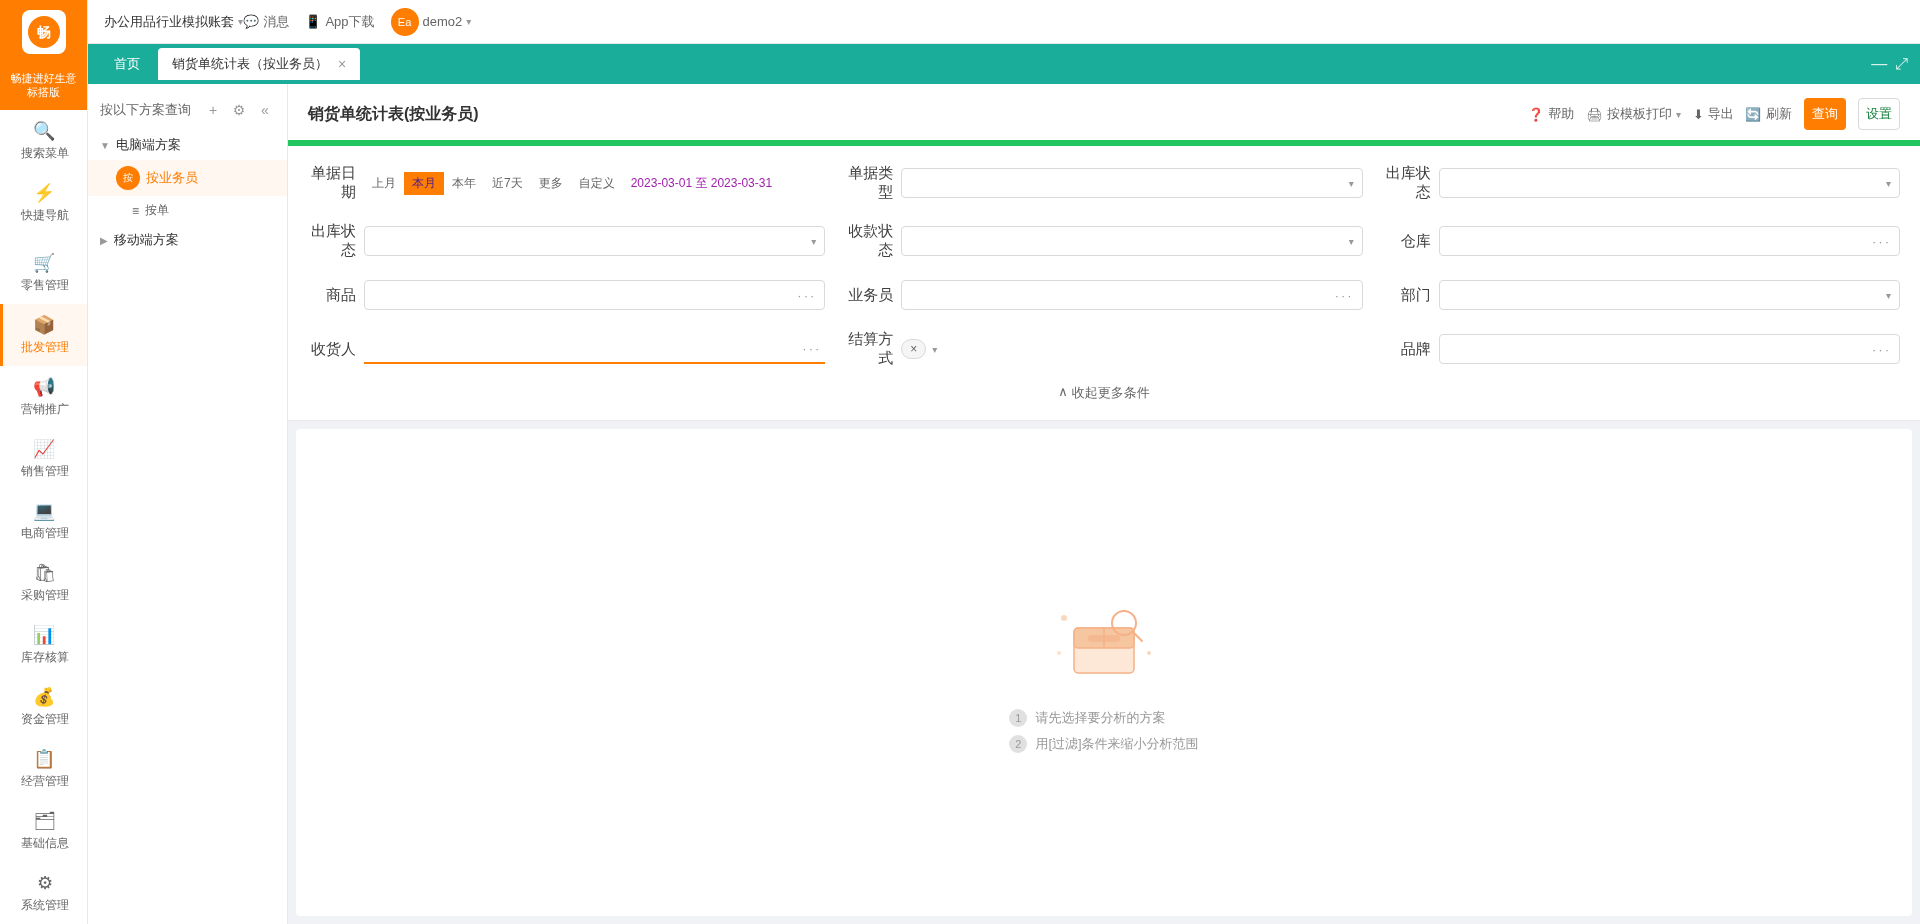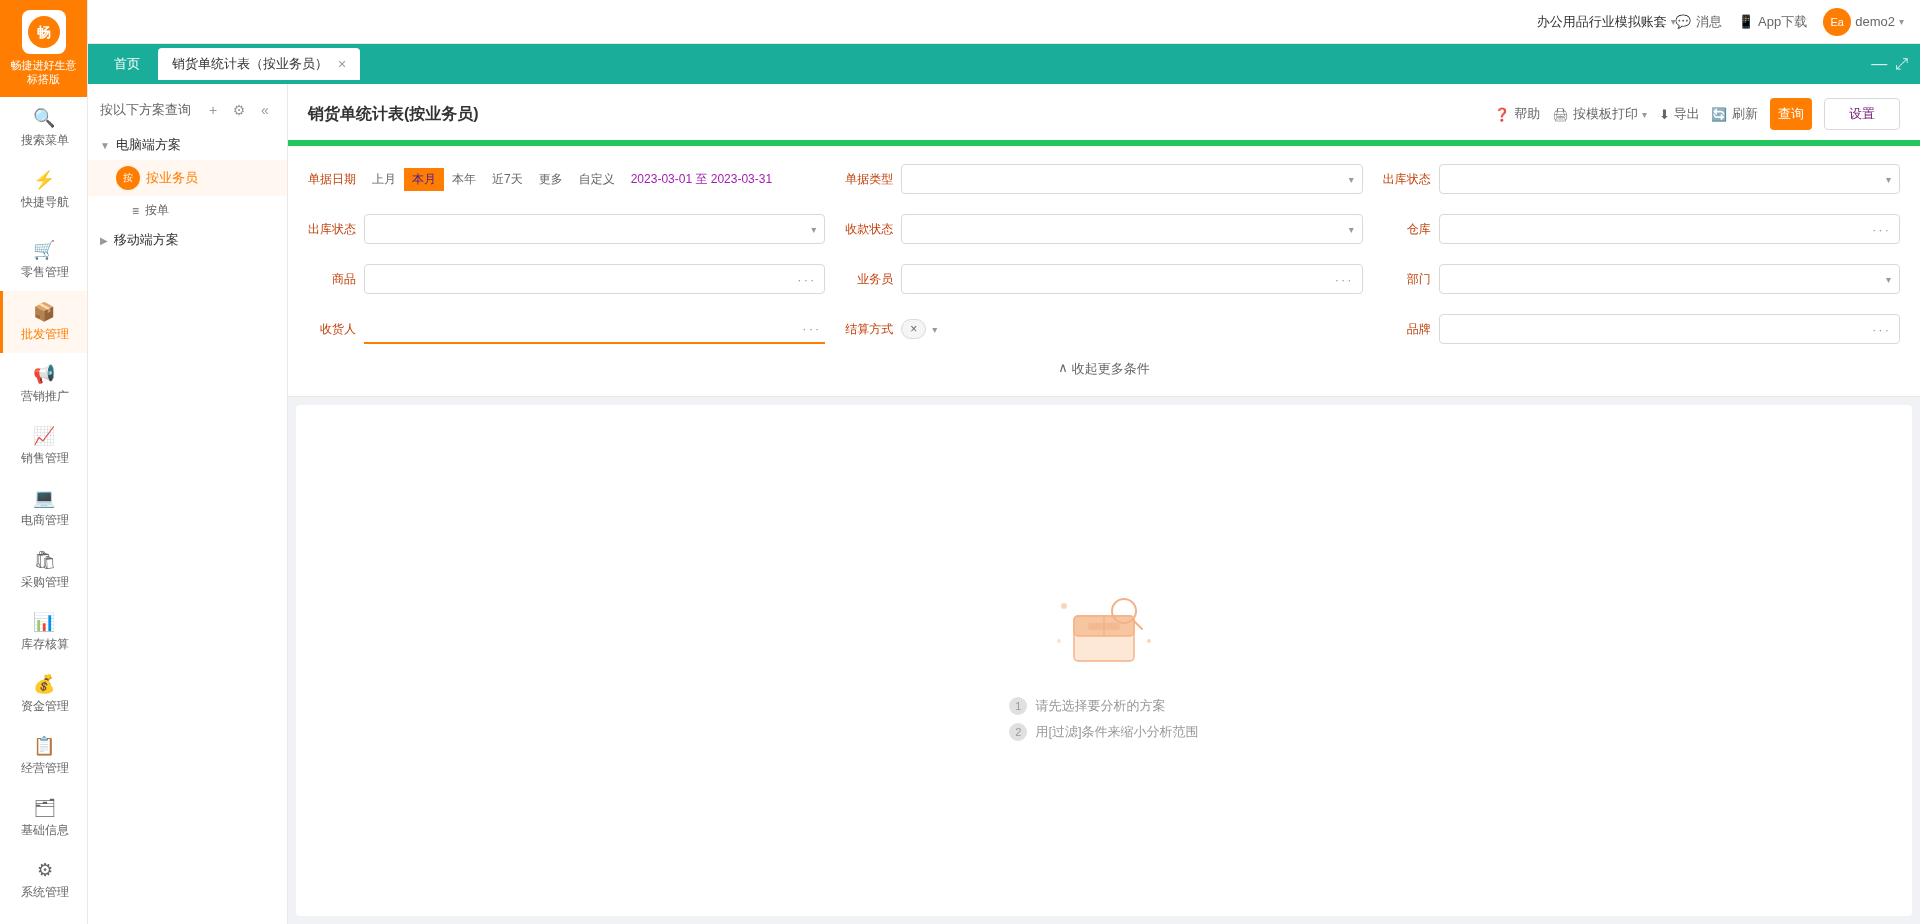--- a/index.html
+++ b/index.html
@@ -3,31 +3,31 @@
   <meta charset="utf-8">
   <style>
     * { box-sizing: border-box; margin: 0; padding: 0; }
     body { font-family: 'Microsoft YaHei', sans-serif; font-size: 13px; background: #f0f2f5; color: #333; display: flex; height: 924px; overflow: hidden; }
 
     
     .sidebar { width: 88px; background: #fff; display: flex; flex-direction: column; align-items: center; border-right: 1px solid #e8e8e8; height: 100%; overflow-y: auto; }
     .sidebar-logo { width: 100%; background: #ff7d00; display: flex; flex-direction: column; align-items: center; justify-content: center; padding: 10px 5px; }
     .sidebar-logo-icon { width: 44px; height: 44px; background: #fff; border-radius: 8px; display: flex; align-items: center; justify-content: center; margin-bottom: 4px; }
     .sidebar-logo-icon svg { width: 36px; height: 36px; }
-    .sidebar-logo-text { color: #fff; font-size: 11px; text-align: center; line-height: 1.3; }
+    .sidebar-logo-text { color: #fff; font-size: 11px; text-align: center; line-height: 1.3; margin-top: 13px; }
     .sidebar-nav-item { width: 100%; display: flex; flex-direction: column; align-items: center; padding: 10px 4px; cursor: pointer; color: #666; font-size: 12px; border-left: 3px solid transparent; }
     .sidebar-nav-item.active { color: #ff7d00; border-left-color: #ff7d00; background: #fff7f0; }
     .sidebar-nav-item .nav-icon { font-size: 18px; margin-bottom: 3px; }
     .sidebar-divider { width: 60%; height: 1px; background: #e8e8e8; margin: 4px 0; }
 
     
     .main { flex: 1; display: flex; flex-direction: column; overflow: hidden; }
 
     
-    .top-header { height: 44px; background: #fff; display: flex; align-items: center; padding: 0 16px; border-bottom: 1px solid #e8e8e8; justify-content: flex-end; }
+    .top-header { height: 44px; background: #fff; display: flex; align-items: center; padding: 0 16px; border-bottom: 1px solid #e8e8e8; justify-content: flex-start; }
     .top-header-left { display: flex; align-items: center; gap: 8px; font-size: 13px; color: #333; }
     .top-header-right { display: flex; align-items: center; gap: 16px; font-size: 13px; color: #666; }
     .top-header-right-item { display: flex; align-items: center; gap: 4px; cursor: pointer; }
     .dropdown-arrow { font-size: 10px; color: #999; }
     .avatar { width: 28px; height: 28px; border-radius: 50%; background: #ff7d00; color: #fff; display: flex; align-items: center; justify-content: center; font-size: 11px; }
 
     
     .tab-bar { height: 40px; background: #1aad9a; display: flex; align-items: center; padding: 16px 12px; gap: 4px; }
     .tab { height: 32px; padding: 0 14px; display: flex; align-items: center; gap: 6px; border-radius: 4px 4px 0 0; cursor: pointer; font-size: 13px; color: rgba(255,255,255,0.85); }
     .tab.active { background: #fff; color: #333; border-radius: 4px 4px 0 0; }
@@ -54,42 +54,42 @@
 
     
     .right-panel { flex: 1; display: flex; flex-direction: column; overflow: hidden; background: #f0f2f5; }
 
     
     .page-header { background: #fff; padding: 14px 20px 10px; display: flex; align-items: center; justify-content: space-between; border-bottom: 6px solid #22c55e; }
     .page-title { font-size: 16px; font-weight: 600; color: #333; }
     .page-actions { display: flex; align-items: center; gap: 12px; }
     .page-action-item { display: flex; align-items: center; gap: 4px; cursor: pointer; color: #666; font-size: 13px; }
     .btn-primary { background: #ff7d00; color: #fff; border: none; padding: 6px 8px; border-radius: 4px; cursor: pointer; font-size: 13px; height: 32px; }
-    .btn-default { background: #fff; color: #701a75; border: 1px solid #d9d9d9; padding: 5px 24px; border-radius: 4px; cursor: pointer; font-size: 13px; height: 32px; }
+    .btn-default { background: #fff; color: #15803d; border: 1px solid #d9d9d9; padding: 5px 7px; border-radius: 4px; cursor: pointer; font-size: 13px; height: 32px; }
 
     
     .filter-area { background: #fff; padding: 12px 20px; border-bottom: 1px solid #e8e8e8; }
     .filter-select-arrow { color: #999; font-size: 10px; }
     .date-tab { padding: 3px 8px; border-radius: 4px; cursor: pointer; font-size: 12px; color: #666; }
     .date-tab.active { background: #ff7d00; color: #4c1d95; border-radius: 0; }
     .date-value { font-size: 12px; color: #a21caf; margin-left: 8px; }
     .filter-dots { color: #999; cursor: pointer; letter-spacing: 2px; }
     .clear-tag { display: flex; align-items: center; gap: 3px; background: #f5f5f5; border: 1px solid #d9d9d9; border-radius: 12px; padding: 2px 8px; font-size: 12px; color: #666; cursor: pointer; }
 
     
     .collapse-row { display: flex; justify-content: center; padding: 6px 0; background: #fff; cursor: pointer; color: #666; font-size: 13px; gap: 4px; }
 
     
     .empty-state { flex: 1; display: flex; flex-direction: column; align-items: center; justify-content: center; gap: 16px; background: #fff; margin: 8px; border-radius: 4px; }
     .empty-illustration { width: 120px; height: 100px; position: relative; }
     .empty-text { display: flex; flex-direction: column; gap: 8px; }
     .empty-text-item { display: flex; align-items: center; gap: 8px; color: #999; font-size: 13px; }
     .step-circle { width: 18px; height: 18px; border-radius: 50%; background: #e0e0e0; color: #999; display: flex; align-items: center; justify-content: center; font-size: 11px; flex-shrink: 0; }
     .filter-cell { display: flex; align-items: center; padding: 6px 0; }
-    .filter-cell-label { width: 56px; text-align: right; color: #c2410c; font-size: 12px; flex-shrink: 0; padding-right: 8px; }
+    .filter-cell-label { width: 56px; text-align: right; color: #404040; font-size: 15px; flex-shrink: 0; padding-right: 8px; }
     .filter-cell-content { flex: 1; }
 
     .select-box { height: 30px; border: 1px solid #d9d9d9; border-radius: 4px; padding: 0 8px; font-size: 13px; background: #fff; outline: none; width: 100%; color: #333; display: flex; align-items: center; justify-content: space-between; cursor: pointer; }
 
     .input-with-dots { height: 30px; border: 1px solid #d9d9d9; border-radius: 4px; padding: 0 8px; font-size: 13px; background: #fff; width: 100%; display: flex; align-items: center; justify-content: flex-end; cursor: pointer; }
 
     .input-underline { height: 30px; border: none; border-bottom: 2px solid #ff7d00; padding: 0 4px; font-size: 13px; background: transparent; width: 100%; display: flex; align-items: center; justify-content: flex-end; cursor: pointer; }
 
     .top-header-dropdown { display: flex; align-items: center; gap: 4px; cursor: pointer; color: #333; font-size: 13px; }
   </style>

